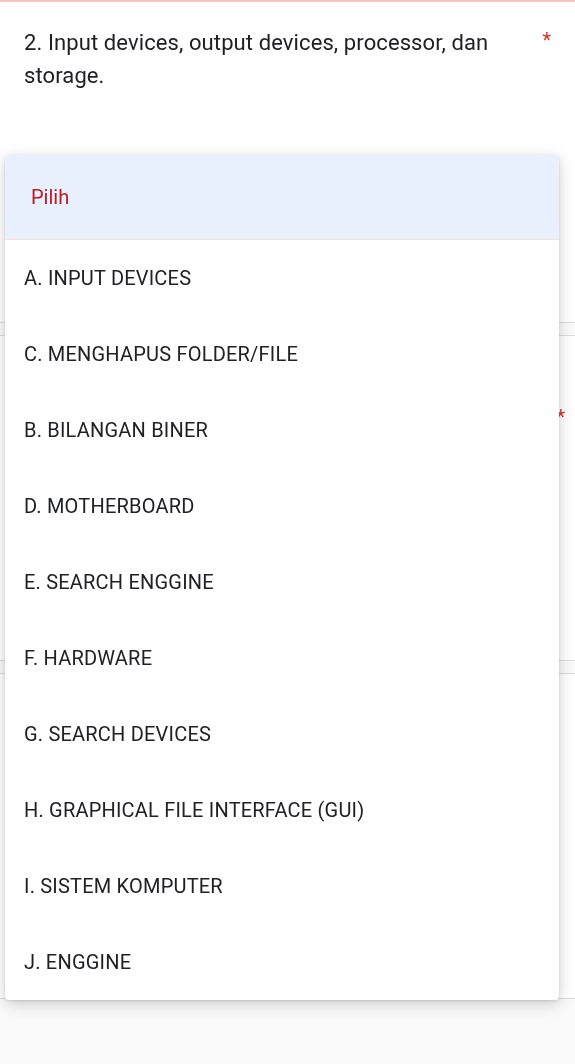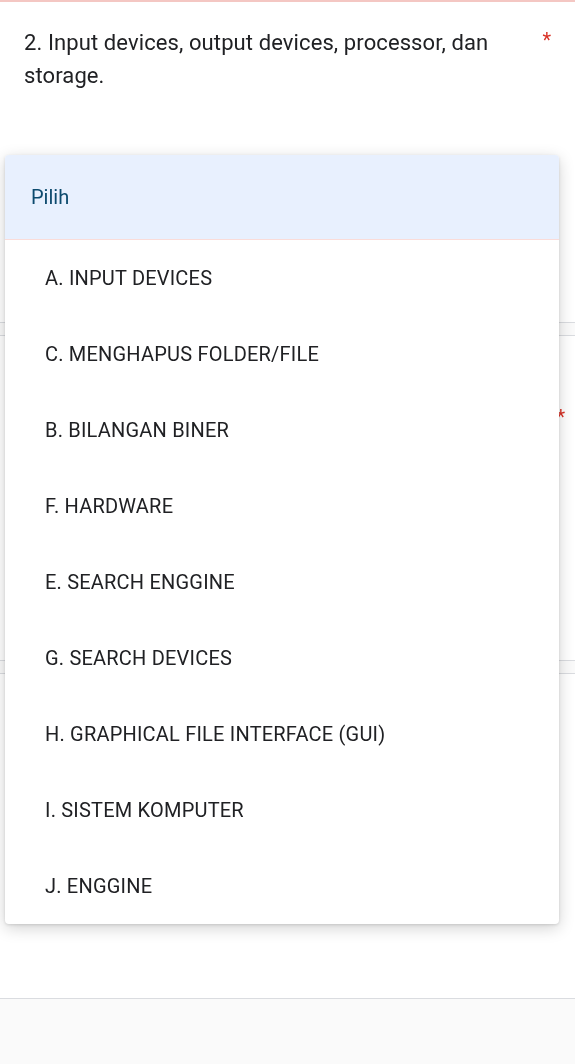--- a/index.html
+++ b/index.html
@@ -60,26 +60,26 @@
       left: 5px;
       right: 16px;
       background: #fff;
       border-radius: 4px;
       box-shadow: 0 1px 3px rgba(0,0,0,0.12), 0 4px 16px rgba(0,0,0,0.18);
       overflow: hidden;
     }
     .dropdown-header {
       background: #e8f0fe;
       padding: 30px 26px;
-      color: #0c4a6e;
+      color: #b91c1c;
       font-size: 20px;
       border-bottom: 1px solid #fadcd9;
     }
     .dropdown-option {
-      padding: 26px 40px;
+      padding: 26px 19px;
       color: #202124;
       font-size: 20px;
       cursor: pointer;
       letter-spacing: 0.2px;
     }
     .bg-required {
       position: absolute;
       right: 10px;
       color: #d93025;
       font-size: 20px;
@@ -104,19 +104,20 @@
   <div class="card">
     <div class="card-spacer"></div>
   </div>
 </div>
 
 <div class="dropdown">
   <div class="dropdown-header">Pilih</div>
   <div class="dropdown-option">A. INPUT DEVICES</div>
   <div class="dropdown-option">C. MENGHAPUS FOLDER/FILE</div>
   <div class="dropdown-option">B. BILANGAN BINER</div>
+  <div class="dropdown-option">D. MOTHERBOARD</div>
+  <div class="dropdown-option">E. SEARCH ENGGINE</div>
   <div class="dropdown-option">F. HARDWARE</div>
-  <div class="dropdown-option">E. SEARCH ENGGINE</div>
   <div class="dropdown-option">G. SEARCH DEVICES</div>
   <div class="dropdown-option">H. GRAPHICAL FILE INTERFACE (GUI)</div>
   <div class="dropdown-option">I. SISTEM KOMPUTER</div>
   <div class="dropdown-option">J. ENGGINE</div>
 </div>
 
 </body></html>

